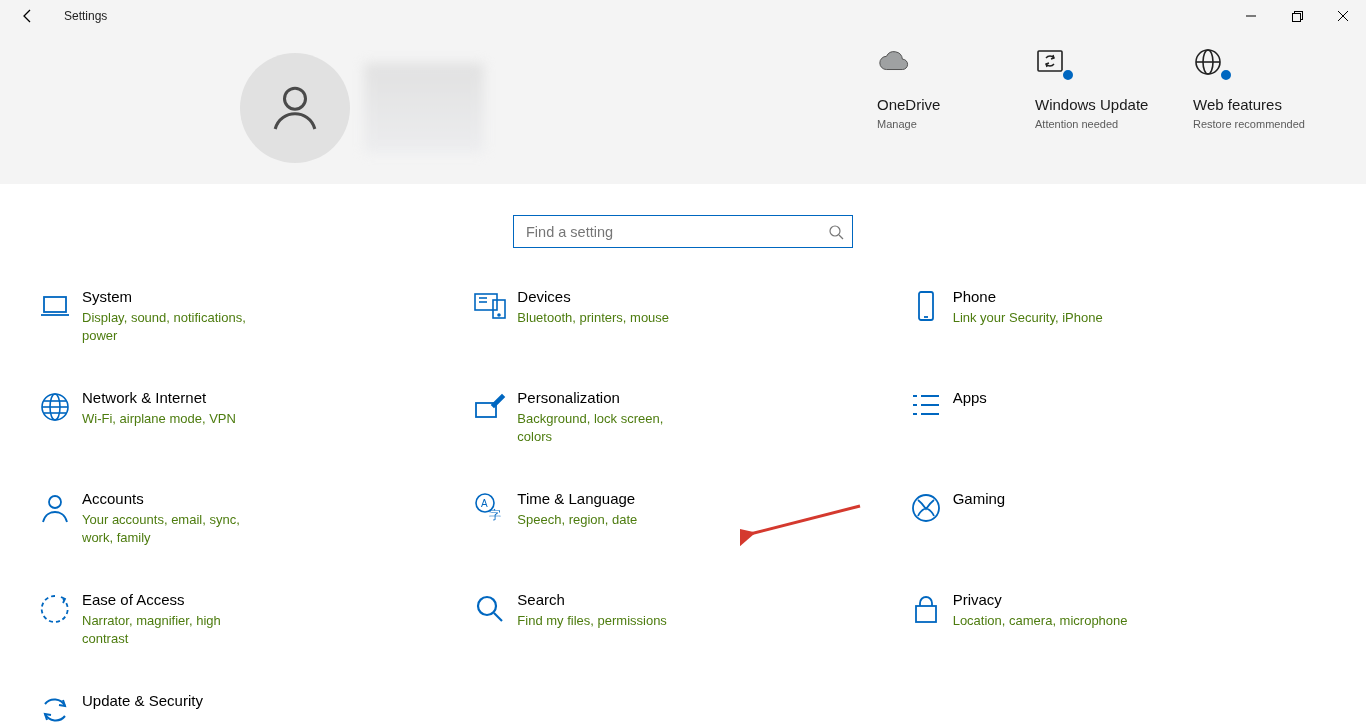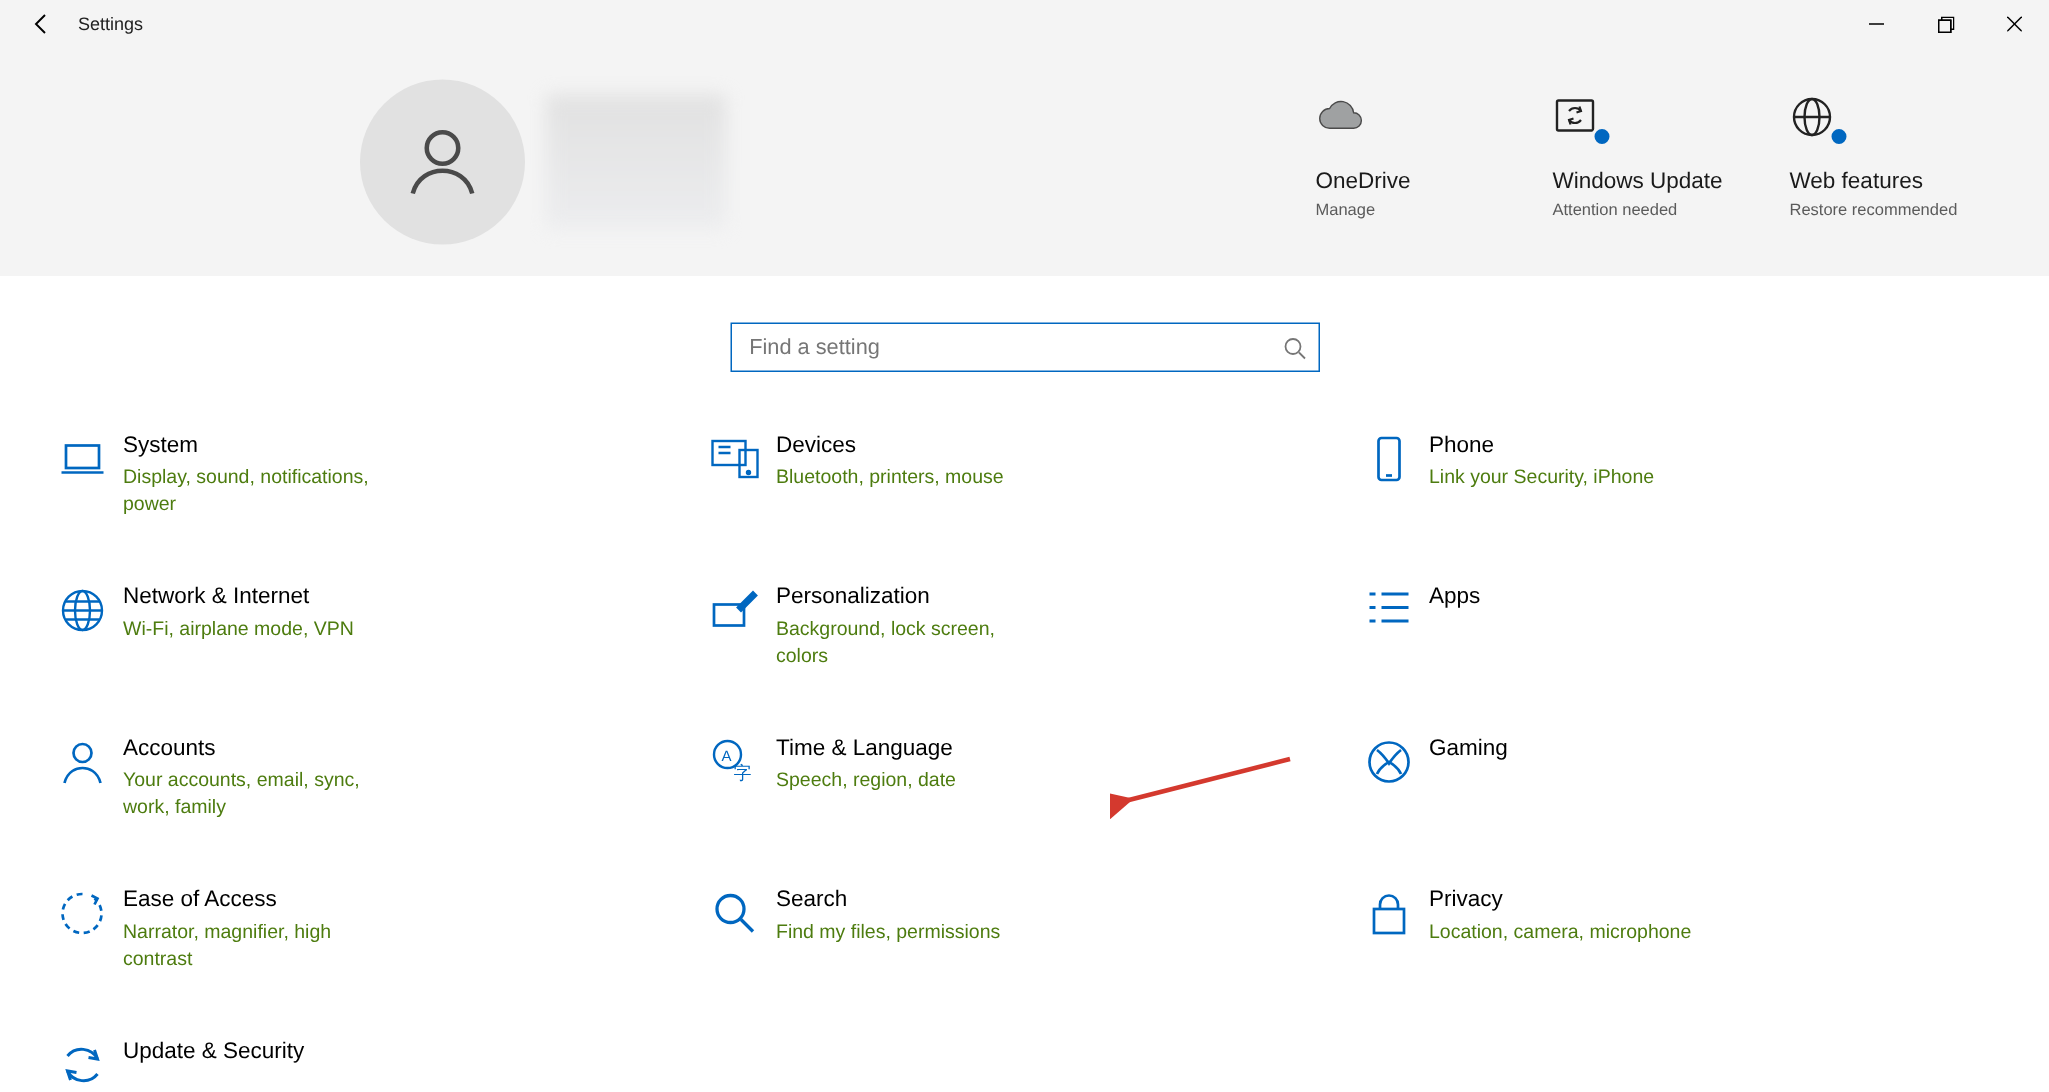--- a/index.html
+++ b/index.html
@@ -12,21 +12,21 @@
   .titlebar {
     height: 32px;
     display: flex; align-items: center;
     padding-left: 12px;
     background: #f4f4f4;
   }
   .back-btn {
     width: 32px; height: 32px; display:flex; align-items:center; justify-content:center;
     cursor: pointer;
   }
-  .titlebar .app-title { font-size: 12px; color: #222; margin-left: 8px;}
+  .titlebar .app-title { font-size: 12px; color: #222; margin-left: 20px;}
   .win-controls { margin-left: auto; display: flex; }
   .win-controls div {
     width: 46px; height: 32px; display:flex; align-items:center; justify-content:center;
     cursor: pointer;
   }
 
   .hero {
     background: #f4f4f4;
     height: 152px;
     display: flex;
@@ -42,21 +42,21 @@
   }
   .user-blur {
     width: 120px; height: 90px;
     background: linear-gradient(#d5d5d5,#e8e9ec);
     filter: blur(6px);
     opacity: .6;
   }
   .status-panel {
     position: absolute;
     right: 20px;
-    top: 20px;
+    top: 4px;
     display: flex;
   }
   .status {
     width: 158px;
     padding: 10px 5px;
     cursor: pointer;
   }
   .status .ic {
     width: 32px; height: 32px;
     display:flex; align-items:center;
@@ -69,21 +69,21 @@
     border:2px solid #f4f4f4;
   }
   .status .t1 { font-size:15px; color:#1a1a1a; margin-bottom:4px; }
   .status .t2 { font-size:11px; color:#5b5b5b; line-height:1.3; }
 
   .search-wrap {
     display:flex; justify-content:center;
     padding: 31px 0 40px;
   }
   .search {
-    width: 393px; height: 33px;
+    width: 340px; height: 33px;
     border: 1px solid #0067c0;
     display:flex; align-items:center;
     padding: 0 8px 0 12px;
   }
   .search input {
     flex:1; border:none; outline:none;
     font-size: 14.5px; font-family: inherit;
     background: transparent;
   }
   .search input::placeholder { color:#767676; }

